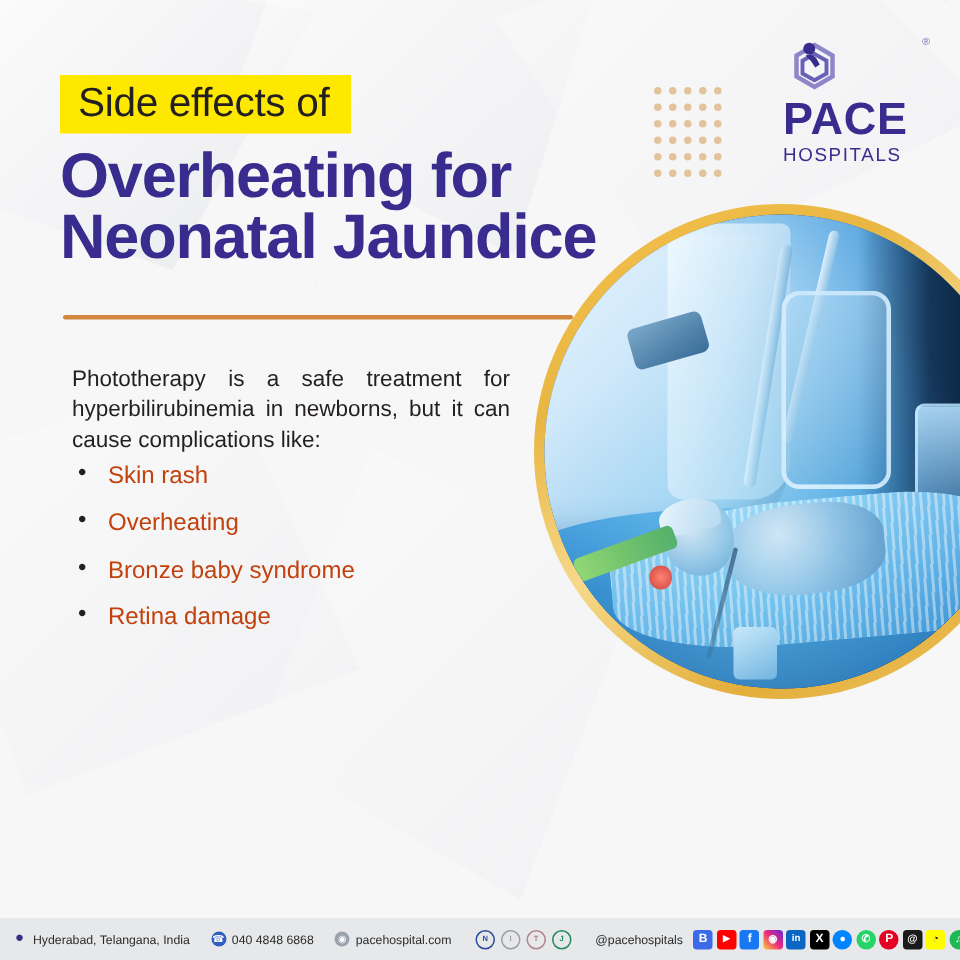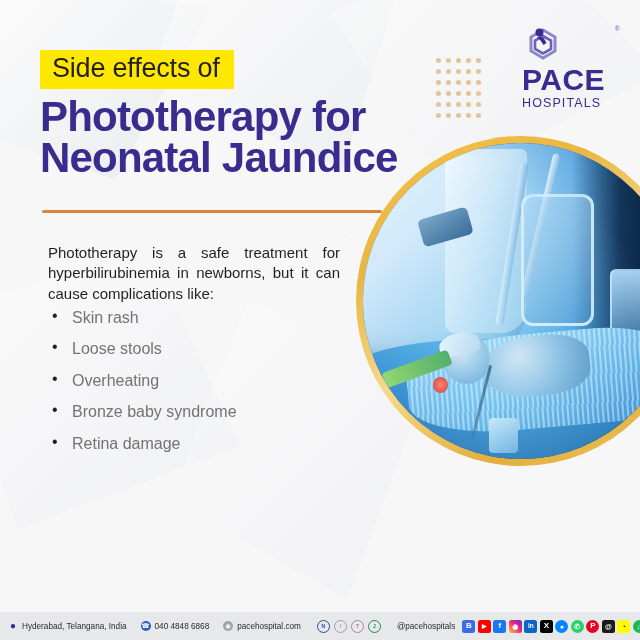--- a/index.html
+++ b/index.html
@@ -111,21 +111,21 @@
   .intro{
     position:absolute; left:48px; top:243px; width:292px;
     font-size:15px; line-height:1.36; color:#231F20;
     text-align:justify;
   }
   .bullets{
     position:absolute; left:48px; top:310px; width:300px;
     list-style:none;
   }
   .bullets li{
-    font-size:16px; color:#737373;
+    font-size:16px; color:#c2410c;
     line-height:1; margin-bottom:15.4px;
     padding-left:24px; position:relative;
   }
   .bullets li::before{
     content:"•"; position:absolute; left:4px; top:-2px;
     font-size:16px; color:#231F20;
   }
   .outro{
     position:absolute; left:48px; top:505px; width:292px;
     font-size:15px; line-height:1.37; color:#231F20;
@@ -332,21 +332,21 @@
   <div class="bg-texture"></div>
   <div class="bg-poly p1"></div>
   <div class="bg-poly p2"></div>
   <div class="bg-poly p3"></div>
   <div class="bg-poly p4"></div>
   <div class="bg-poly p5"></div>
 
   <div class="kicker">Side effects of</div>
 
   <div class="headline">
-    <span class="l1">Phototherapy for</span>
+    <span class="l1">Overheating for</span>
     <span class="l2">Neonatal Jaundice</span>
   </div>
 
   <div class="rule"></div>
 
   <div class="dotgrid">
     <i></i>
       <i></i>
       <i></i>
       <i></i>
@@ -413,21 +413,20 @@
       <div class="ph-tube"></div>
       <div class="ph-cyl"></div>
       <div class="ph-glow"></div>
     </div>
   </div>
 
   <p class="intro">Phototherapy is a safe treatment for hyperbilirubinemia in newborns, but it can cause complications like:</p>
 
   <ul class="bullets">
     <li>Skin rash</li>
-    <li>Loose stools</li>
     <li>Overheating</li>
     <li>Bronze baby syndrome</li>
     <li>Retina damage</li>
   </ul>
 
 
   <div class="footer">
 
     <div class="fitem">
       <span class="fico ico-pin">●</span>

